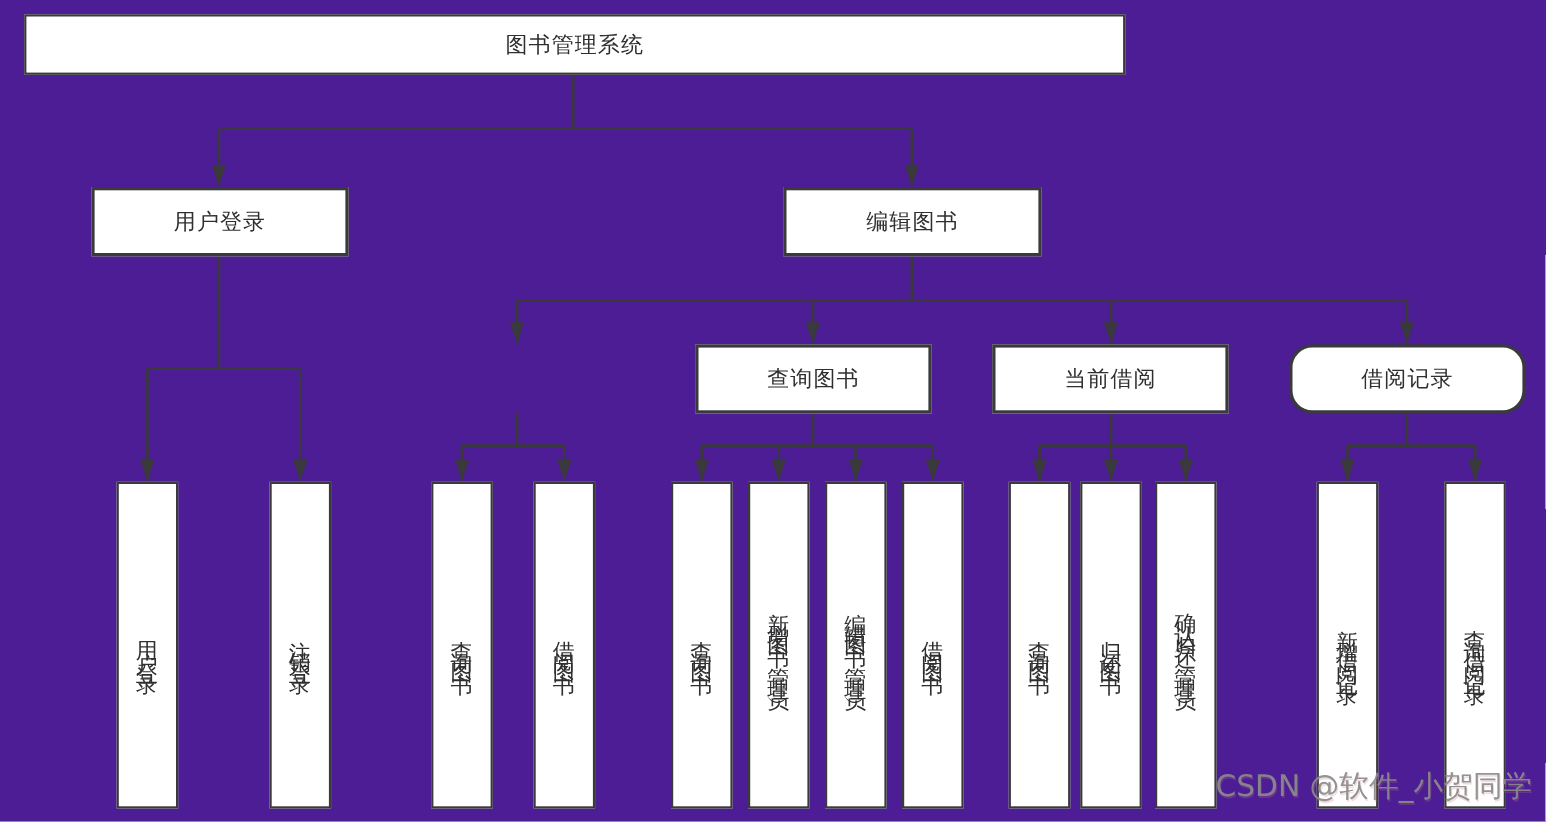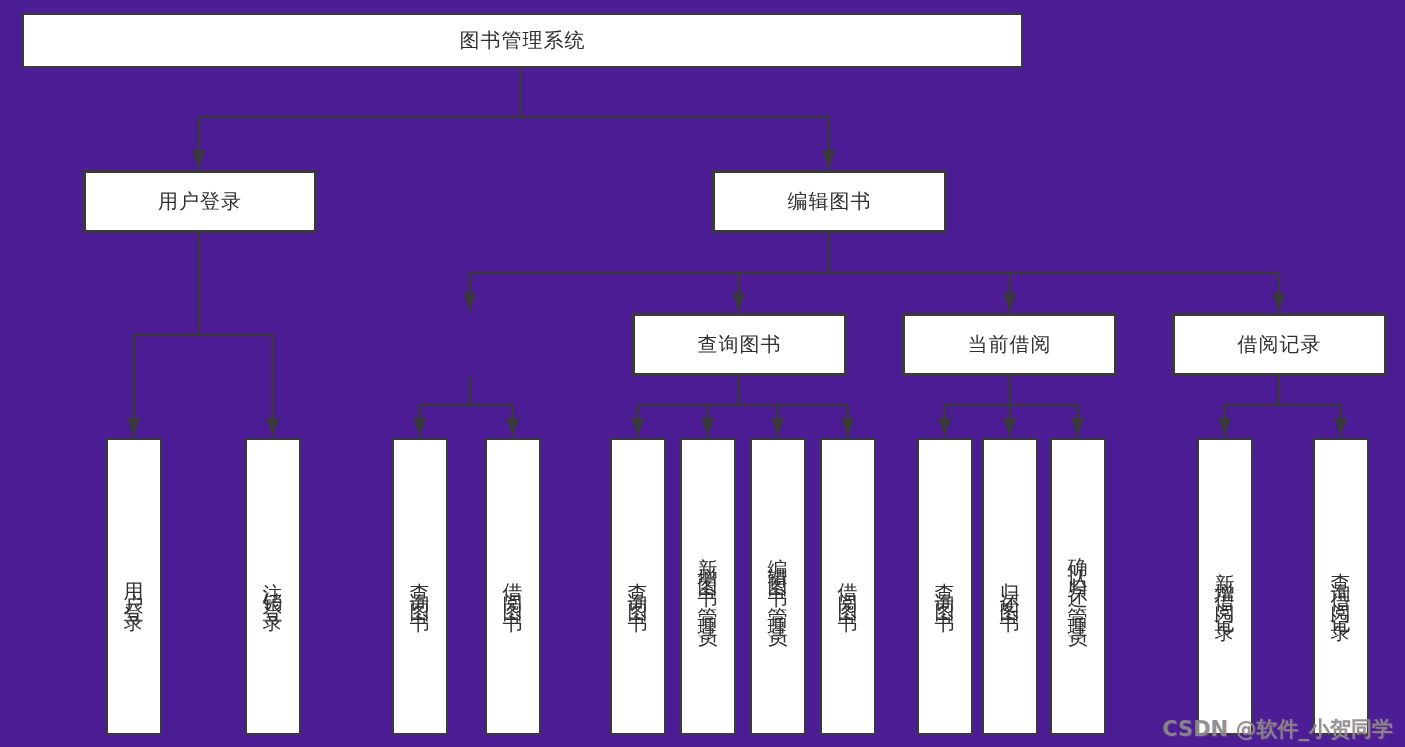--- a/index.html
+++ b/index.html
@@ -50,27 +50,26 @@
     text-orientation: mixed;
     font-size: 20px;
     letter-spacing: 10px;
     line-height: 1;
     color: #2f2f31;
     white-space: nowrap;
   }
   #watermark {
     position: absolute;
     right: 12px;
-    bottom: 4px;
-    font-size: 21px;
+    bottom: 14px;
+    font-size: 27px;
     color: rgba(138,138,140,0.92);
     text-shadow: 1px 1px 0 rgba(205,120,120,0.25);
     pointer-events: none;
     white-space: nowrap;
-    font-weight: bold;
   }
 </style>
 </head>
 <body>
 
 <div id="stage">
 
   <svg id="connectors" viewBox="0 0 1405 747" xmlns="http://www.w3.org/2000/svg">
 
     <path fill="none" stroke="#3a3a3c" stroke-width="2.5" d="
@@ -114,21 +113,21 @@
   <div class="hbox" style="left:712px; top:170px; width:235px; height:63px;">
     <span>编辑图书</span>
   </div>
 
   <div class="hbox" style="left:632px; top:313px; width:215px; height:63px;">
     <span>查询图书</span>
   </div>
   <div class="hbox" style="left:902px; top:313px; width:215px; height:63px;">
     <span>当前借阅</span>
   </div>
-  <div class="hbox" style="left:1172px; top:313px; width:215px; height:63px;">
+  <div class="hbox" style="left:1172px; top:313px; width:215px; height:63px;border-radius:21px;">
     <span>借阅记录</span>
   </div>
 
   <div class="vbox" style="left:106px;">
     <span class="vtext">用户登录</span>
   </div>
   <div class="vbox" style="left:245px;">
     <span class="vtext">注销登录</span>
   </div>
 

